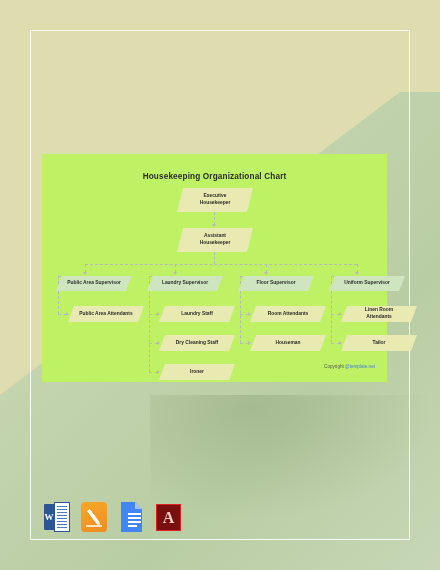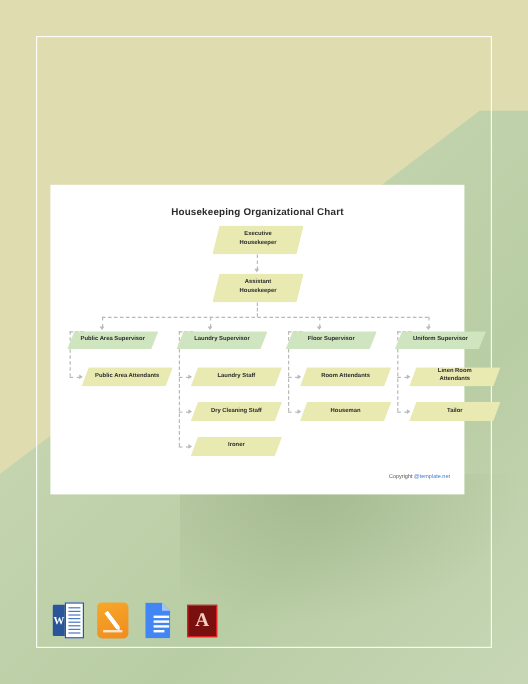--- a/index.html
+++ b/index.html
@@ -44,22 +44,22 @@
     position: absolute;
     left: 30px; top: 30px; right: 30px; bottom: 30px;
     border: 1.5px solid rgba(255,255,255,.88);
     pointer-events: none;
   }
 
   
   #card {
     position: absolute;
     left: 42px; top: 154px;
-    width: 345px; height: 258px;
-    background: #ffffff;
+    width: 345px; height: 228px;
+    background: #bef264;
   }
 
   #chart-title {
     position: absolute;
     top: 18px; left: 0; width: 100%;
     text-align: center;
     font-size: 8.2px;
     font-weight: bold;
     color: #2b2b2b;
     letter-spacing: .15px;

